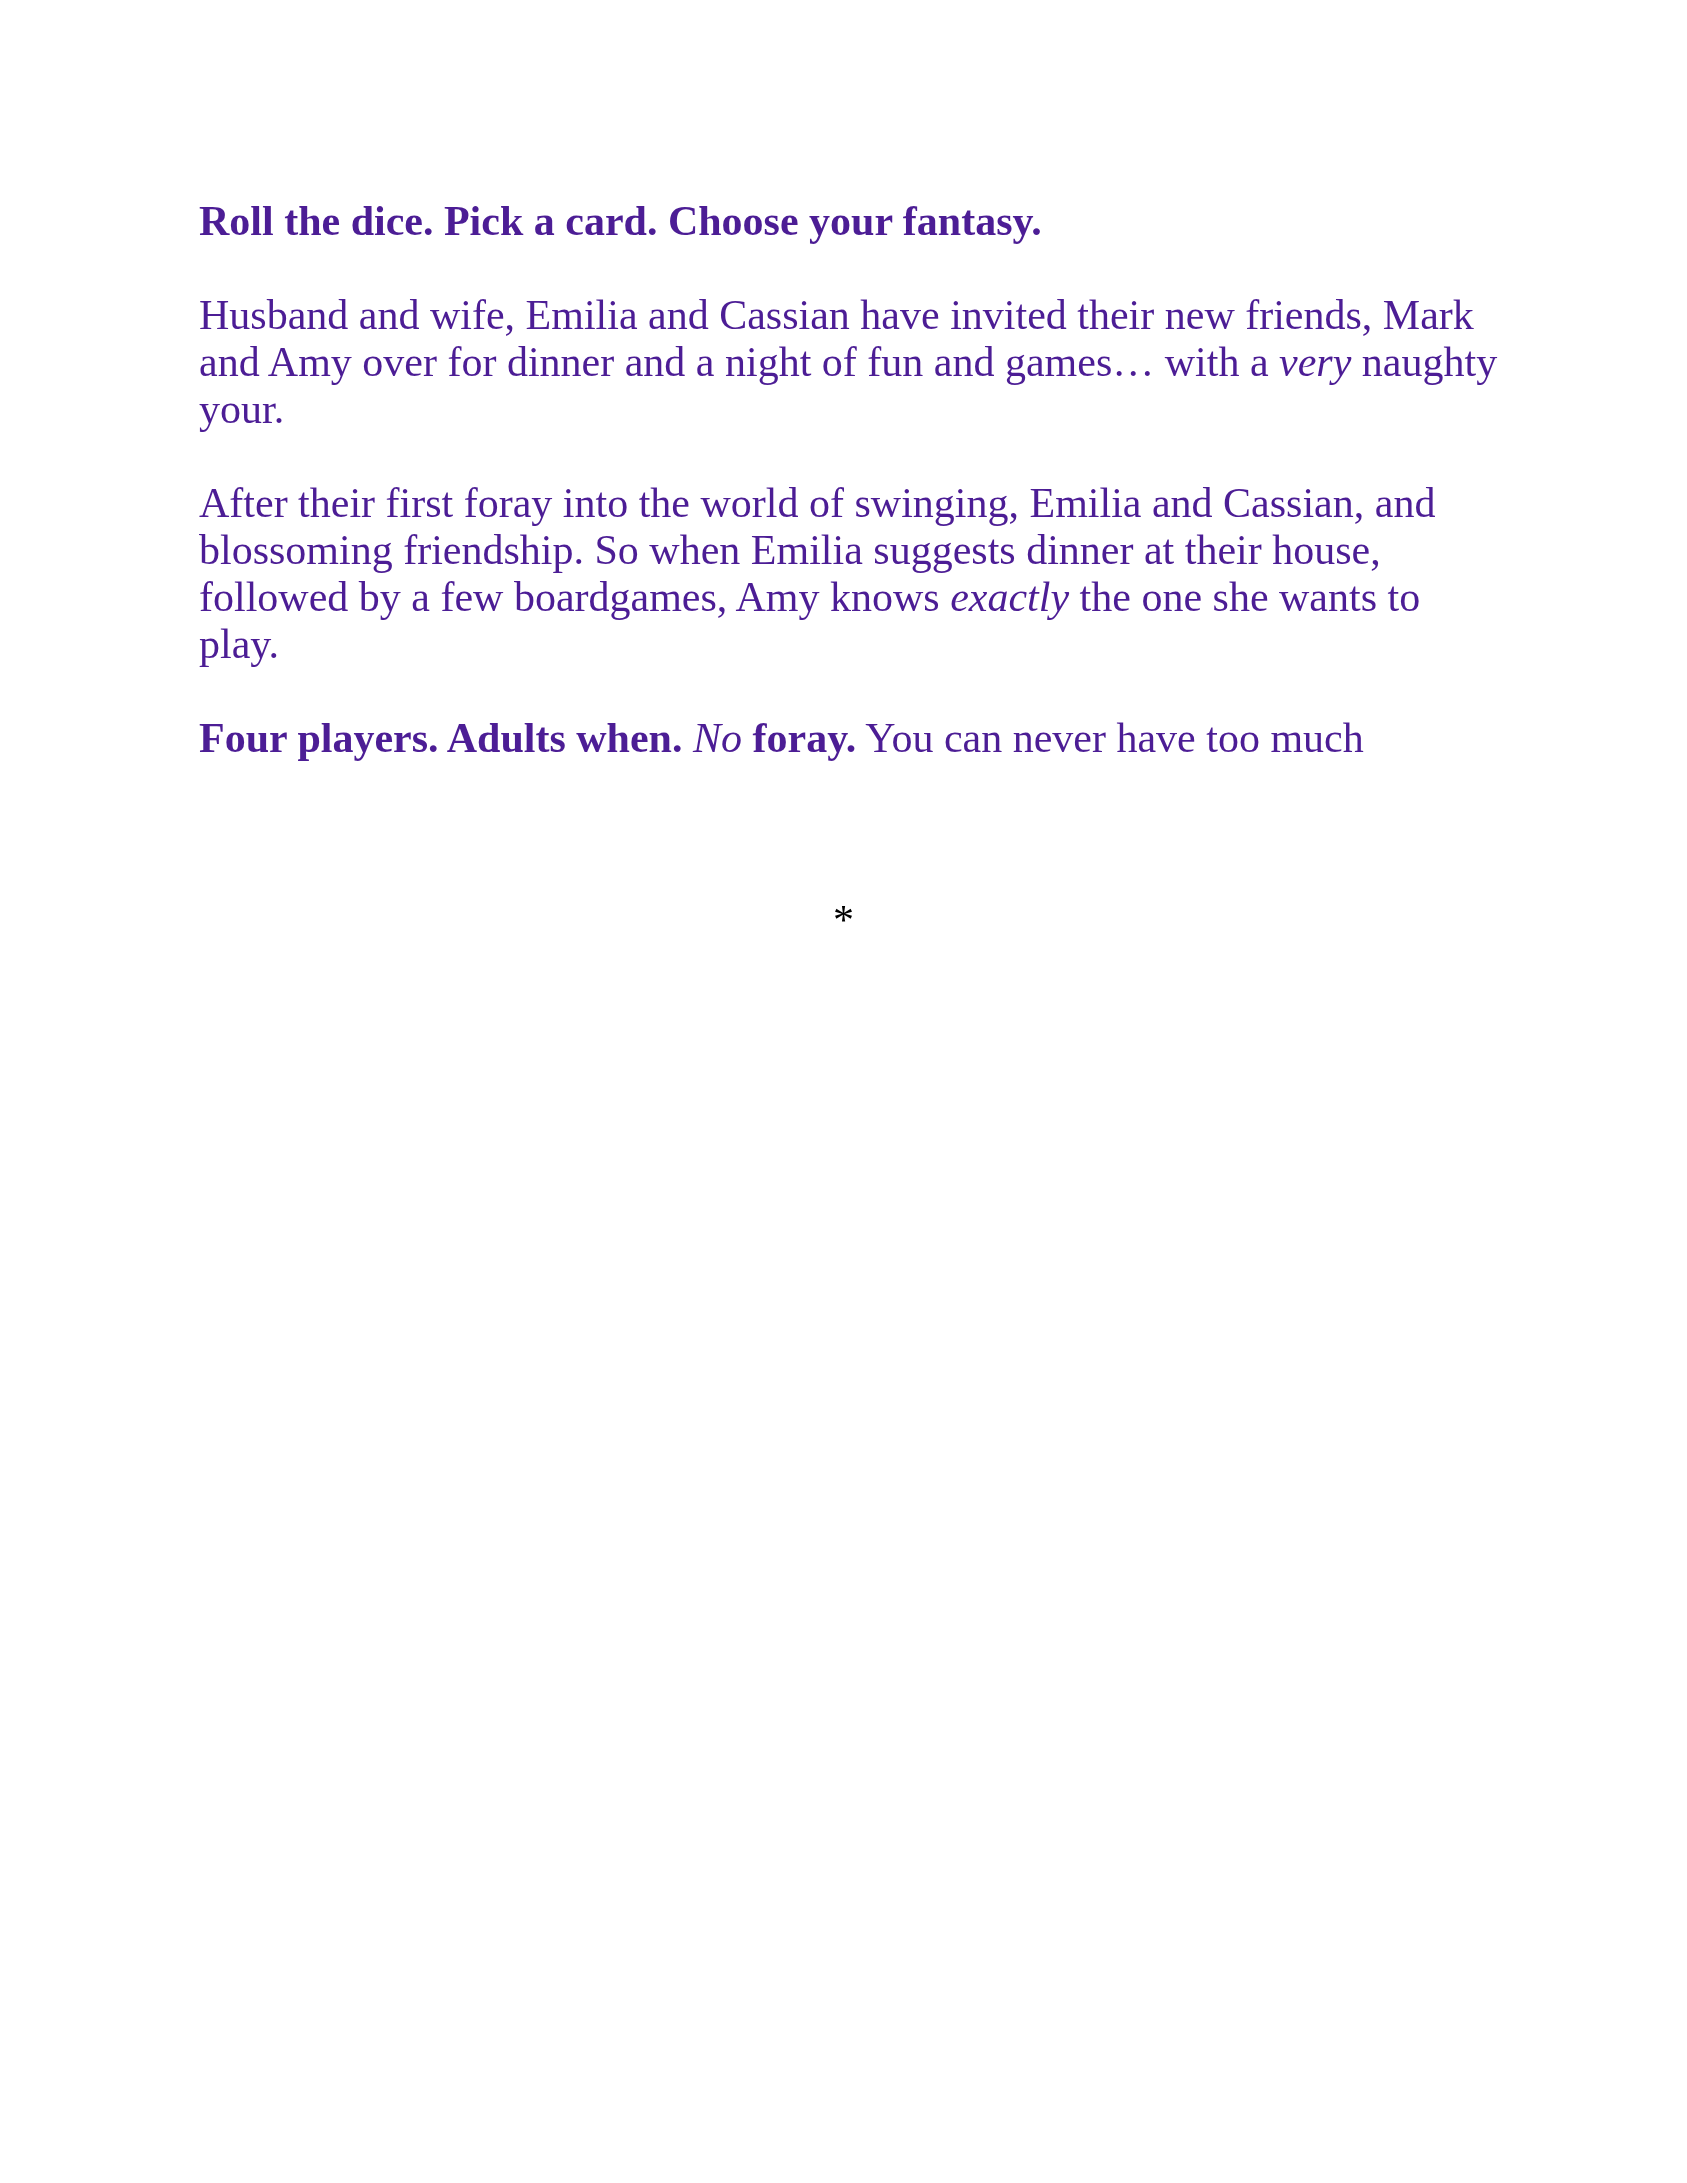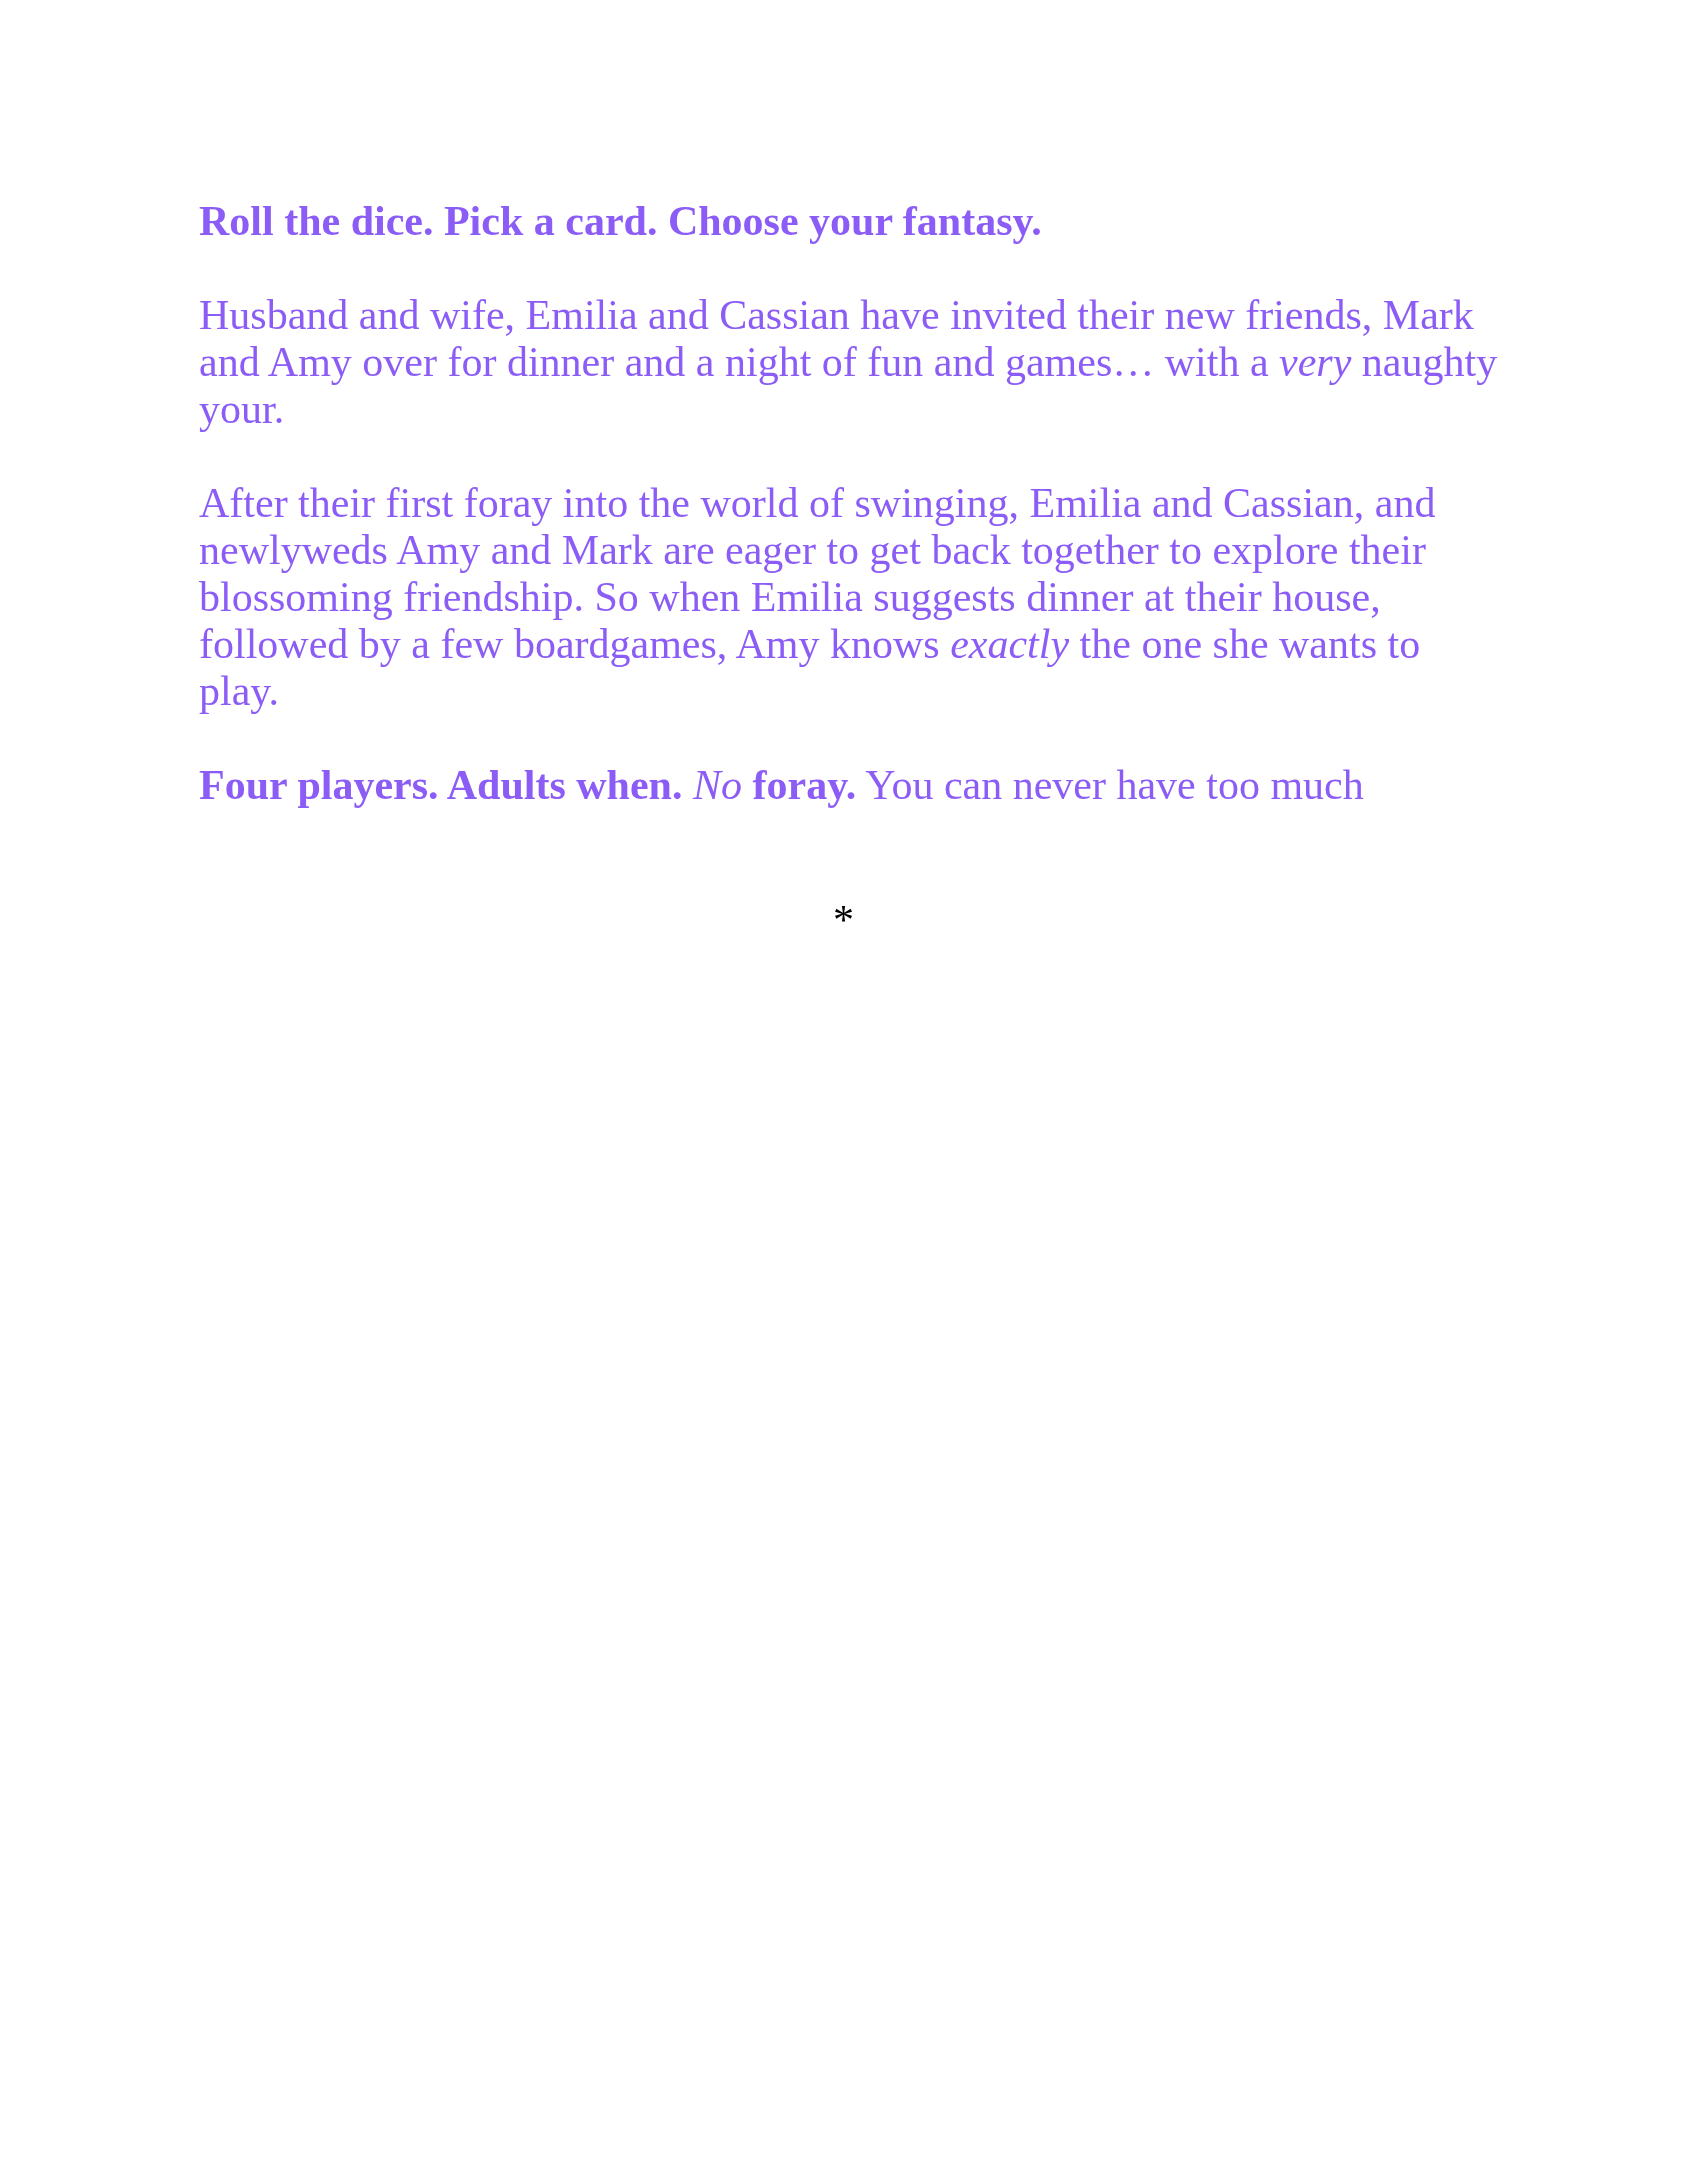--- a/index.html
+++ b/index.html
@@ -3,21 +3,21 @@
   <meta charset="utf-8">
   <style>
     html, body { margin: 0; padding: 0; background: #ffffff; }
     body { width: 1687px; height: 2183px; position: relative; overflow: hidden; }
     .page {
       position: absolute; left: 0; top: 0; width: 1687px; height: 2183px; background: #ffffff;
     }
     .text-block {
       position: absolute; left: 199px; top: 198px; width: 1323px;
       font-family: "Liberation Serif", "DejaVu Serif", serif;
-      font-size: 42px; line-height: 47px; color: #8b5cf6;
+      font-size: 42px; line-height: 47px; color: #4c1d95;
       white-space: nowrap;
     }
     .para { margin: 0; }
     .gap { height: 47px; }
     .b { font-weight: bold; }
     .i { font-style: italic; }
     .bi { font-weight: normal; font-style: italic; }
     .line { display: block; }
     .separator {
       position: absolute; left: 0; width: 1687px; top: 897px; text-align: center;
@@ -40,21 +40,20 @@
     <p class="para">
       <span class="line">Husband and wife, Emilia and Cassian have invited their new friends, Mark</span>
       <span class="line"><span>and Amy over for dinner and a night of fun and games… with a </span><span class="i">very</span><span> naughty</span></span>
       <span class="line">your.</span>
     </p>
 
     <div class="gap"></div>
 
     <p class="para">
       <span class="line">After their first foray into the world of swinging, Emilia and Cassian, and</span>
-      <span class="line">newlyweds Amy and Mark are eager to get back together to explore their</span>
       <span class="line">blossoming friendship. So when Emilia suggests dinner at their house,</span>
       <span class="line"><span>followed by a few boardgames, Amy knows </span><span class="i">exactly</span><span> the one she wants to</span></span>
       <span class="line">play.</span>
     </p>
 
     <div class="gap"></div>
 
     <p class="para">
       <span class="line"><span class="b">Four players. Adults when. </span><span class="bi">No</span><span class="b"> foray.</span><span> You can never have too much</span></span>
     </p>

